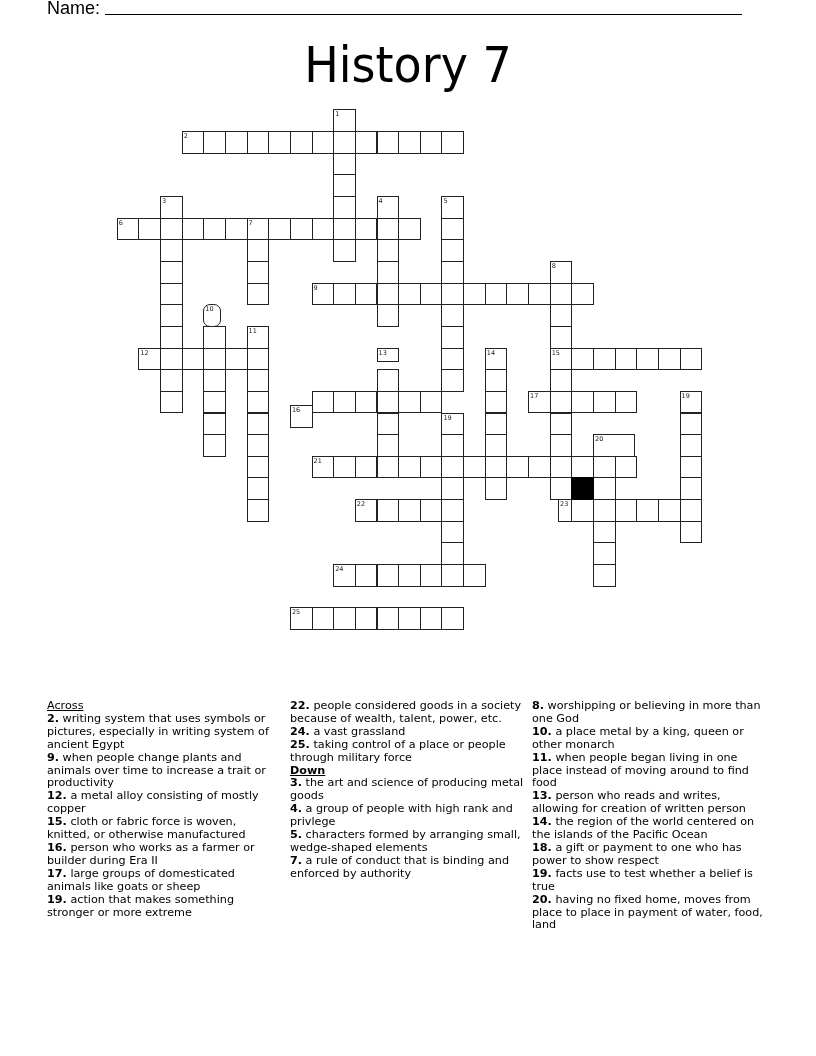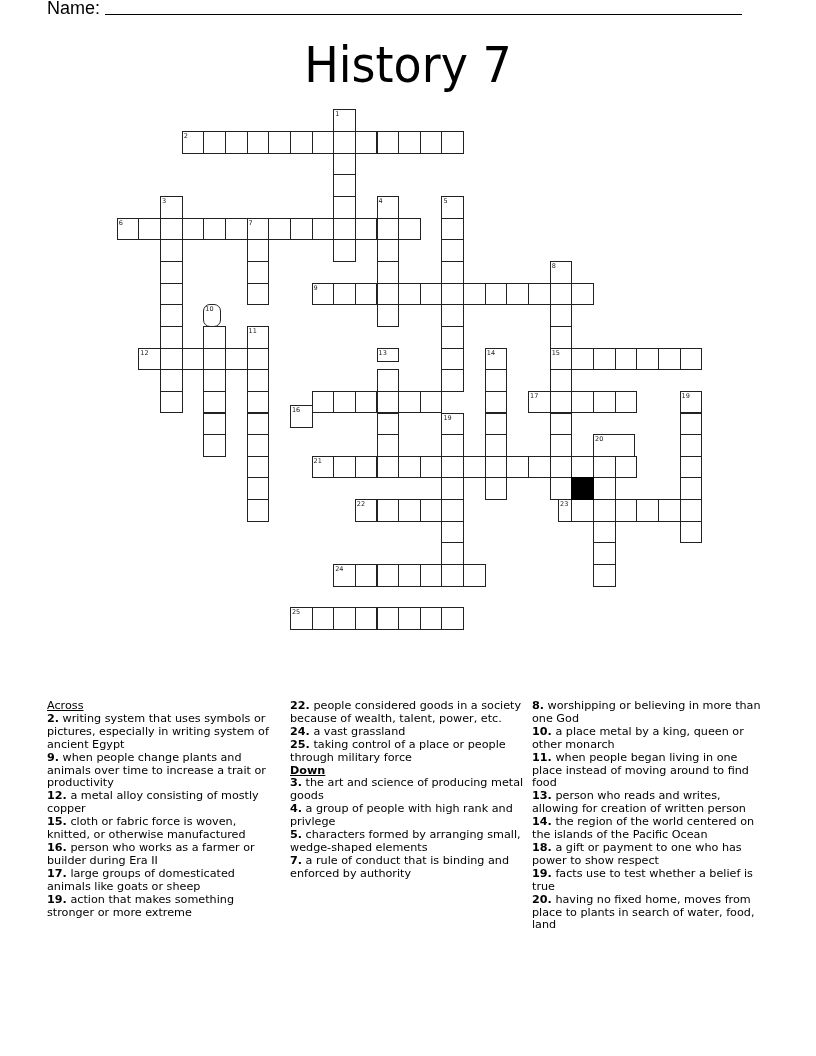--- a/index.html
+++ b/index.html
@@ -288,14 +288,14 @@
 </div>
 
 <div class="clues col3">
   <p class="clue"><b>8.</b> <span>worshipping or believing in more than one God</span></p>
   <p class="clue"><b>10.</b> <span>a place metal by a king, queen or other monarch</span></p>
   <p class="clue"><b>11.</b> <span>when people began living in one place instead of moving around to find food</span></p>
   <p class="clue"><b>13.</b> <span>person who reads and writes, allowing for creation of written person</span></p>
   <p class="clue"><b>14.</b> <span>the region of the world centered on the islands of the Pacific Ocean</span></p>
   <p class="clue"><b>18.</b> <span>a gift or payment to one who has power to show respect</span></p>
   <p class="clue"><b>19.</b> <span>facts use to test whether a belief is true</span></p>
-  <p class="clue"><b>20.</b> <span>having no fixed home, moves from place to plants in search of water, food, land</span></p>
+  <p class="clue"><b>20.</b> <span>having no fixed home, moves from place to place in payment of water, food, land</span></p>
 </div>
 
 </body></html>

